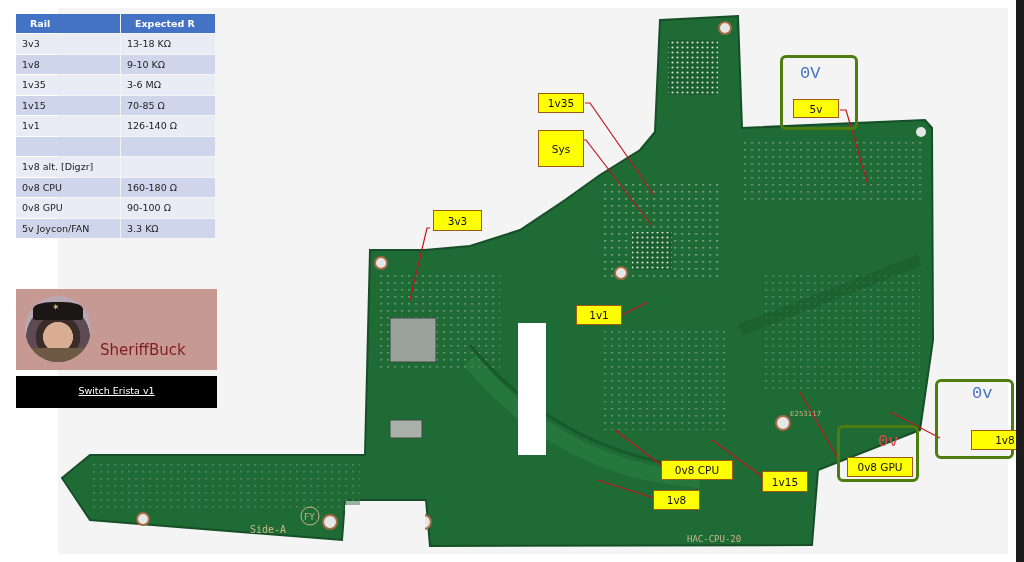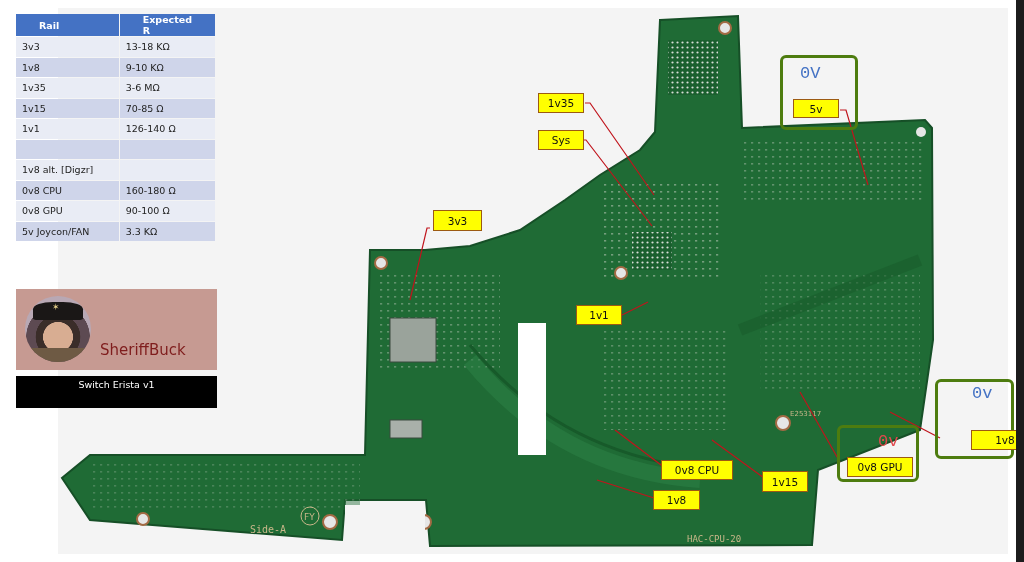--- a/index.html
+++ b/index.html
@@ -7,35 +7,35 @@
     width:1024px; height:562px; overflow:hidden; position:relative;
     background:#ffffff;
     font-family:"DejaVu Sans", "Liberation Sans", sans-serif;
   }
   .dark-edge { position:absolute; top:0; right:0; width:8px; height:562px; background:#1c1c1c; }
   .slide { position:absolute; left:0; top:0; width:1016px; height:562px; background:#ffffff; }
   .photo-bg { position:absolute; left:58px; top:8px; width:950px; height:546px; background:#f4f4f4; }
 
   
   .rtable { position:absolute; left:15px; top:13px; width:201px; border-collapse:separate; border-spacing:1px; font-size:9.5px; }
-  .rtable th { background:#4472c4; color:#fff; text-align:left; padding:0 23px; height:19px; font-weight:bold; }
+  .rtable th { background:#4472c4; color:#fff; text-align:left; padding:0 14px; height:19px; font-weight:bold; }
   .rtable td { padding:0 6px; height:19.5px; color:#222; }
   .rtable tr:nth-child(odd) td { background:#e9ecf5; }
   .rtable tr:nth-child(even) td { background:#cfd5ea; }
   .rtable td:first-child, .rtable th:first-child { width:76px; }
 
   .profile { position:absolute; left:16px; top:289px; width:201px; height:81px; background:#c69a92; }
   .avatar { position:absolute; left:9px; top:7px; width:66px; height:66px; border-radius:50%;
     background:radial-gradient(circle at 50% 62%, #d8ad92 0 28%, #3a2d29 29% 42%, #5d4a52 43% 60%, #b8a8b4 61%); overflow:hidden; }
   .avatar .hat { position:absolute; left:8px; top:6px; width:50px; height:18px; background:#1a1716; border-radius:40% 40% 10% 10%; }
   .avatar .star { position:absolute; left:27px; top:6px; color:#e9d28a; font-size:9px; }
   .avatar .shirt { position:absolute; left:6px; top:52px; width:54px; height:16px; background:#6e5a44; }
   .profile-name { position:absolute; left:84px; top:52px; color:#7f1d1d; font-size:15px; }
   .caption { position:absolute; left:16px; top:376px; width:201px; height:32px; background:#000; color:#fff;
-    font-size:9.5px; text-align:center; line-height:14px; padding-top:2px; box-sizing:border-box; }
+    font-size:9.5px; text-align:center; line-height:14px; padding-top:8px; box-sizing:border-box;text-decoration:underline; }
 
   
   .pcb { position:absolute; left:0; top:0; }
   .label { position:absolute; background:#ffff00; border:1px solid #9c5a12; color:#111; font-size:10.5px;
     display:flex; align-items:center; justify-content:center; box-sizing:border-box; }
   .zone { position:absolute; border:3px solid #4d7c0f; border-radius:6px; box-sizing:border-box; background:rgba(255,255,255,0.0);font-family:Liberation Mono, monospace; }
   .zone-text { position:absolute; font-size:17px; }
   .white-slot { position:absolute; left:518px; top:323px; width:28px; height:132px; background:#ffffff; }
 </style>
 </head>
@@ -175,21 +175,21 @@
   </div>
   <div class="zone" style="left:837px;top:425px;width:82px;height:57px;">
     <div class="zone-text" style="left:38px;top:4px;color:#e0484d;">0v</div>
   </div>
   <div class="zone" style="left:935px;top:379px;width:79px;height:80px;">
     <div class="zone-text" style="left:34px;top:2px;color:#4472c4;">0v</div>
   </div>
 
   <div class="label" style="left:433px;top:210px;width:49px;height:21px;">3v3</div>
   <div class="label" style="left:538px;top:93px;width:46px;height:20px;">1v35</div>
-  <div class="label" style="left:538px;top:130px;width:46px;height:20px;">Sys</div>
+  <div class="label" style="left:538px;top:130px;width:46px;height:37px;">Sys</div>
   <div class="label" style="left:793px;top:99px;width:46px;height:19px;">5v</div>
   <div class="label" style="left:576px;top:305px;width:46px;height:20px;">1v1</div>
   <div class="label" style="left:661px;top:460px;width:72px;height:20px;">0v8 CPU</div>
   <div class="label" style="left:653px;top:490px;width:47px;height:20px;">1v8</div>
   <div class="label" style="left:762px;top:471px;width:46px;height:21px;">1v15</div>
   <div class="label" style="left:847px;top:457px;width:66px;height:20px;">0v8 GPU</div>
   <div class="label" style="left:971px;top:430px;width:88px;height:20px;text-align:right;">1v8 alt.</div>
 </div>
 
 <div class="dark-edge"></div>

